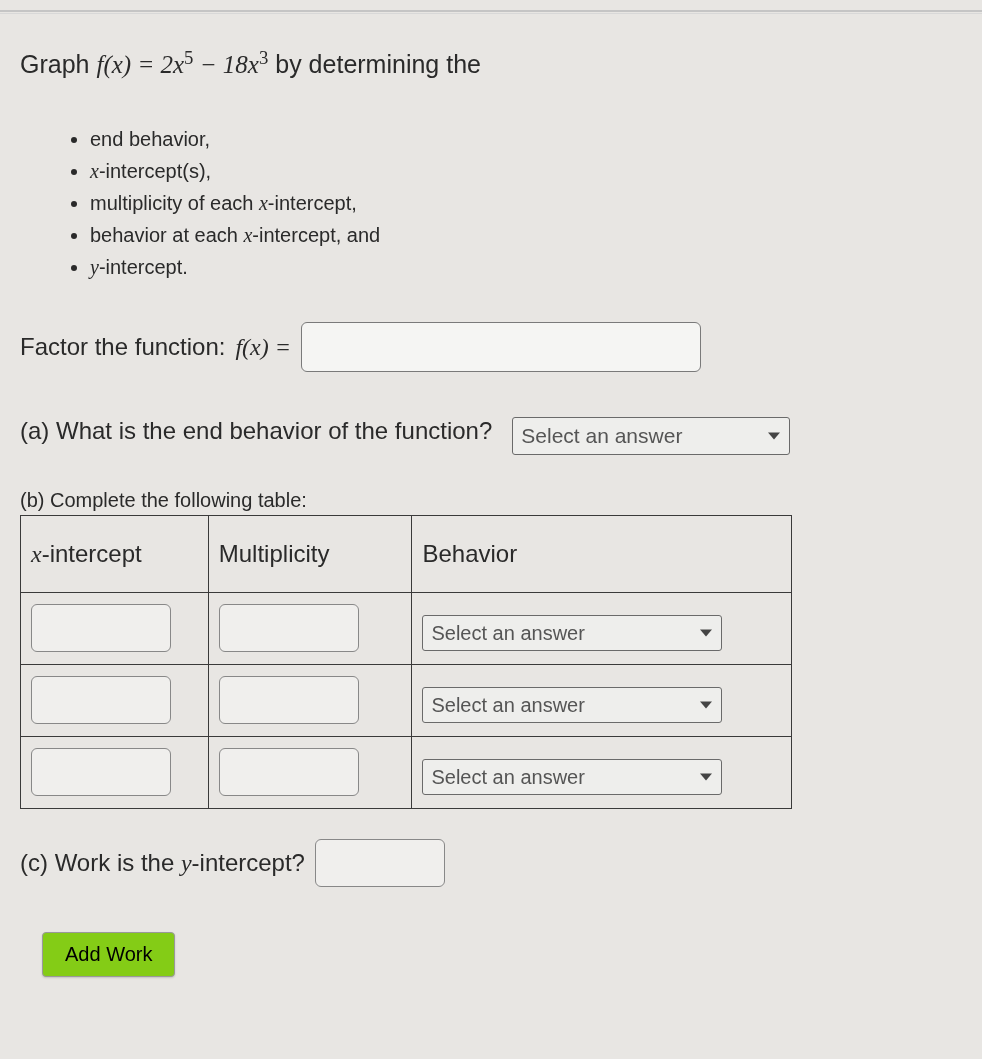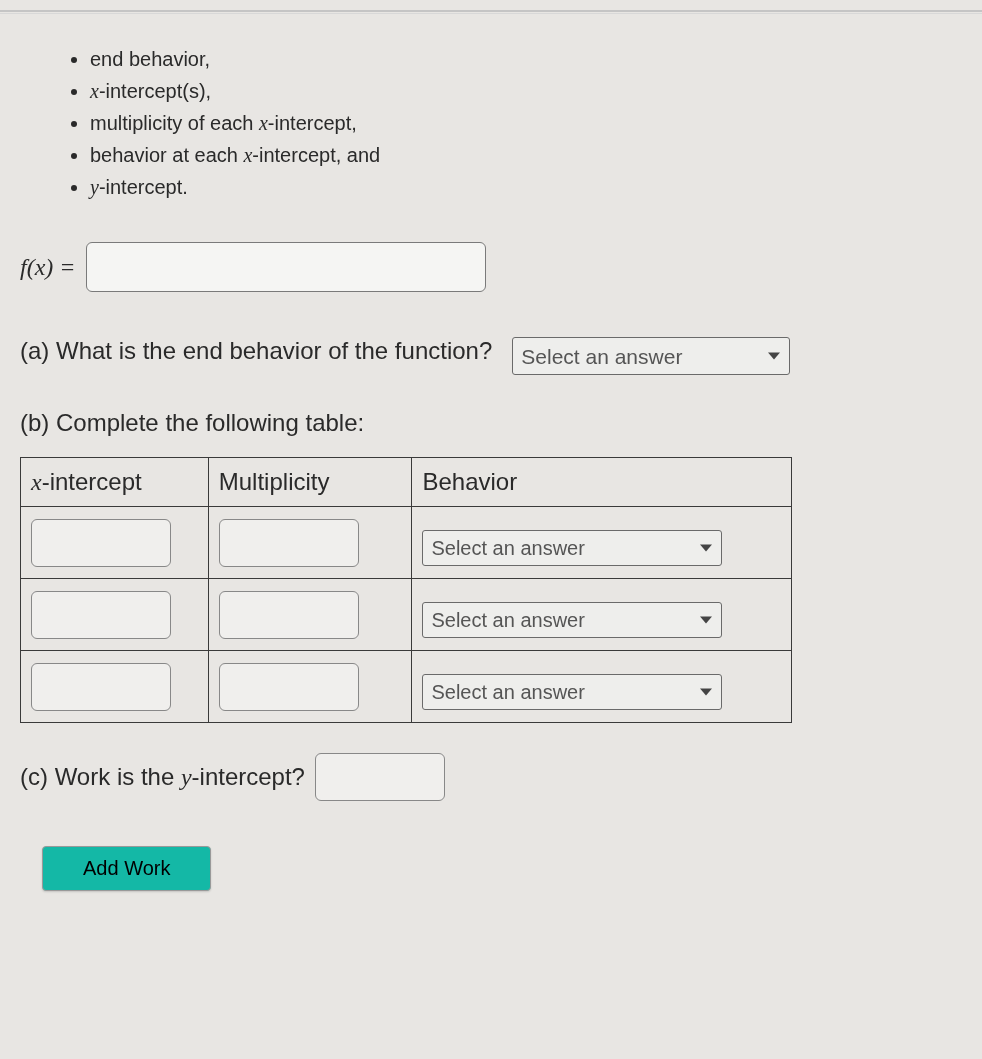--- a/index.html
+++ b/index.html
@@ -97,37 +97,37 @@
       position: absolute;
       right: 10px;
       top: 50%;
       transform: translateY(-50%);
       border-left: 6px solid transparent;
       border-right: 6px solid transparent;
       border-top: 7px solid #444;
       pointer-events: none;
     }
     .part-b {
-      margin-bottom: 16px;
-      font-size: 24px;
+      margin-bottom: 0;
+      font-size: 20px;
     }
     .tbl {
       border-collapse: collapse;
       width: 772px;
       margin-bottom: 30px;
     }
     .tbl th, .tbl td {
       border: 1px solid #3a3a3a;
       text-align: left;
       font-weight: normal;
       vertical-align: middle;
     }
     .tbl th {
       font-size: 24px;
-      padding: 6px 10px;
+      padding: 20px 10px;
       height: 44px;
     }
     .tbl td {
       padding: 10px 10px;
       height: 72px;
     }
     .col-1 { width: 188px; }
     .col-2 { width: 204px; }
     .col-3 { width: 380px; }
     .cell-input {
@@ -162,46 +162,50 @@
       width: 130px;
       height: 48px;
       border: 1px solid #888;
       border-radius: 6px;
       background: #f0efed;
       font-size: 18px;
       padding: 0 8px;
     }
     .add-work {
       display: inline-block;
-      padding: 10px 40px;
+      padding: 10px 22px;
       border: 1px solid #999;
-      background: #14b8a6;
+      background: #84cc16;
       border-radius: 4px;
       font-size: 20px;
       cursor: pointer;
       margin-left: 22px;
       box-shadow: 0 1px 2px rgba(0,0,0,0.15);
     }
   </style>
 </head>
 <body>
 
 <div class="outer">
   <div class="top-rule"></div>
 
+  <div class="problem-stmt">
+    <span>Graph </span><span class="math-i"><span>f(x) = </span></span><span class="math-r"><span class="math-i">2x</span><sup>5</sup><span class="math-i"> − 18x</span><sup>3</sup></span><span> by determining the</span>
+  </div>
 
   <ul class="bullets">
     <li><span>end behavior,</span></li>
     <li><span></span><span class="math-i">x</span><span>-intercept(s),</span></li>
     <li><span>multiplicity of each </span><span class="math-i">x</span><span>-intercept,</span></li>
     <li><span>behavior at each </span><span class="math-i">x</span><span>-intercept, and</span></li>
     <li><span></span><span class="math-i">y</span><span>-intercept.</span></li>
   </ul>
 
   <div class="factor-row">
+    <span>Factor the function: </span>
     <span class="math-i">f(x) = </span>
     <input type="text" class="factor-input" value="" style="">
   </div>
 
   <div class="part-a">
     <span>(a) What is the end behavior of the function?</span>
     <span class="select-wrap">
       <select class="select-big">
         <option>Select an answer</option>
       </select>

